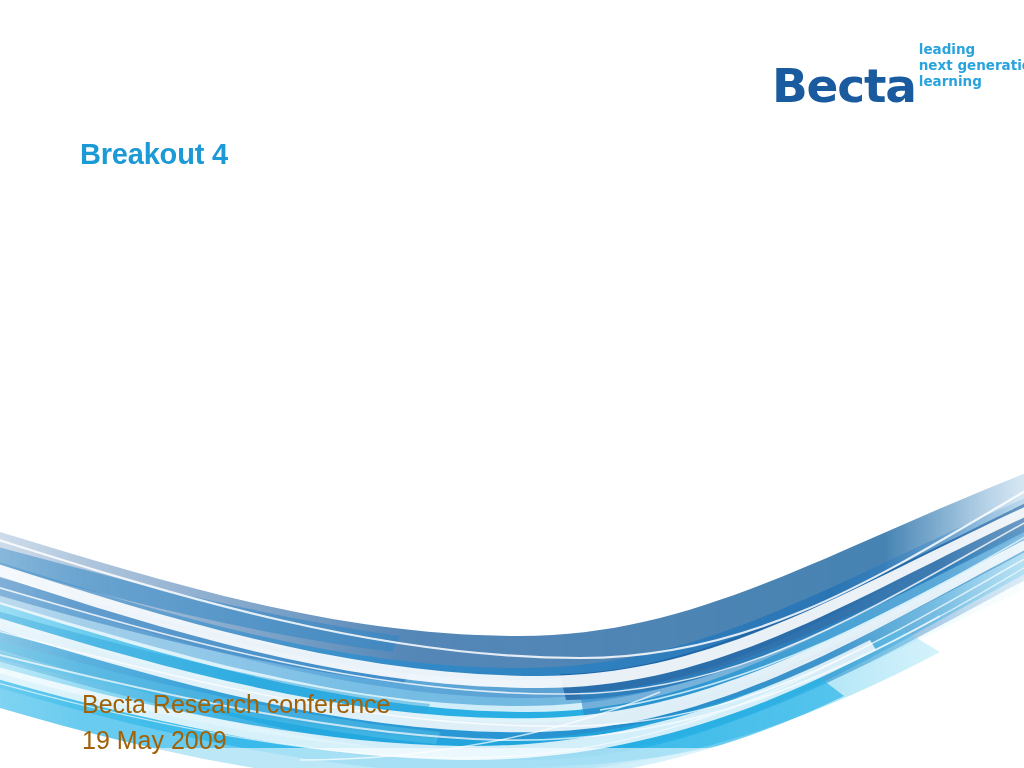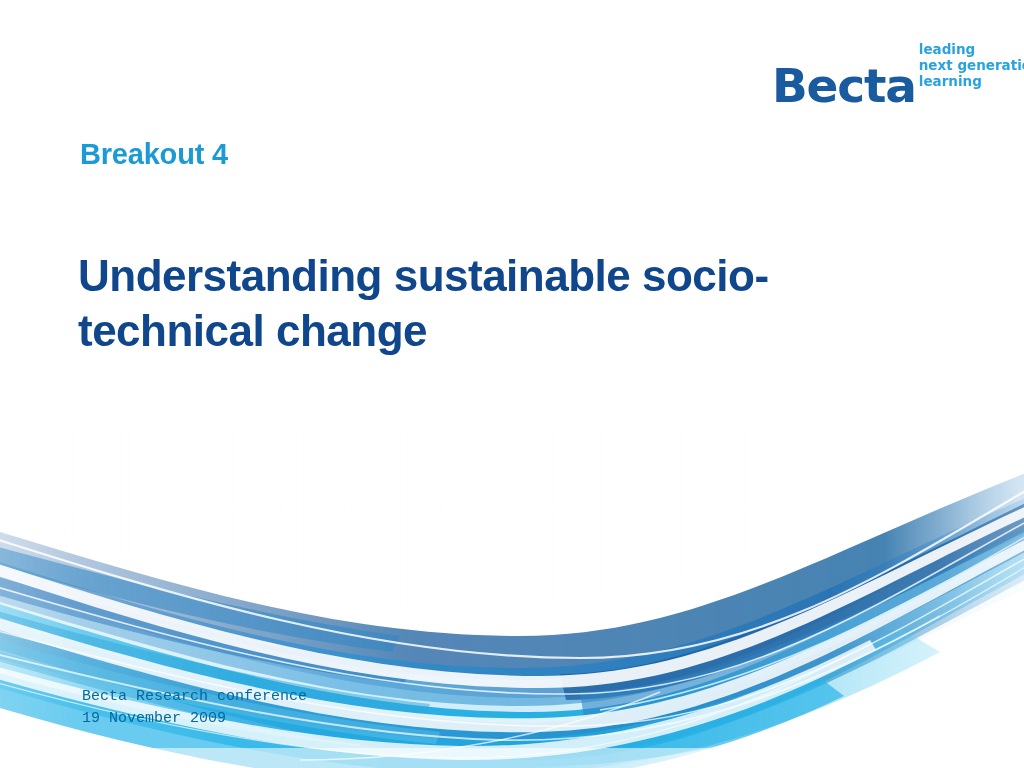--- a/index.html
+++ b/index.html
@@ -74,23 +74,23 @@
     font-weight: 700;
     color: #10468c;
     line-height: 1.25;
     letter-spacing: -0.5px;
   }
 
   #footer {
     position: absolute;
     left: 82px;
     top: 686px;
-    font-family: Liberation Mono, monospace;
-    font-size: 15px;
-    color: #0369a1;
+    font-family: Liberation Sans, sans-serif;
+    font-size: 25px;
+    color: #a16207;
     line-height: 1.45;
     z-index: 5;
   }
   #footer div { display: block; }
 
   
   #wave {
     position: absolute;
     left: 0;
     top: 430px;
@@ -108,21 +108,20 @@
     <div id="logo-wordmark">Becta</div>
     <div id="logo-tagline">
       <div>leading</div>
       <div>next generation</div>
       <div>learning</div>
     </div>
   </div>
 
   <div id="eyebrow">Breakout 4</div>
 
-  <div id="title">Understanding sustainable socio-technical change</div>
 
   <svg id="wave" viewBox="0 0 1024 338" preserveAspectRatio="none" xmlns="http://www.w3.org/2000/svg">
     <defs>
       <linearGradient id="gCyan" x1="0" y1="0" x2="1" y2="0">
         <stop offset="0%" stop-color="#4fc6ec" stop-opacity="0.55"></stop>
         <stop offset="25%" stop-color="#23b0e5" stop-opacity="0.95"></stop>
         <stop offset="65%" stop-color="#1fa9e0" stop-opacity="0.95"></stop>
         <stop offset="100%" stop-color="#5fd0f0" stop-opacity="0.35"></stop>
       </linearGradient>
       <linearGradient id="gBlue" x1="0" y1="0" x2="1" y2="0">
@@ -204,16 +203,16 @@
       <path d="M520,338 L1044,338 L1044,190 C900,272 740,322 600,334 Z" fill="url(#gFadeWhiteR)" opacity="0.95"></path>
 
       <path d="M-20,0 L1044,0 L1044,24 C820,104 640,176 460,182 C280,188 120,128 -20,72 Z" fill="url(#gFadeWhiteL)" opacity="0.9"></path>
 
       <rect x="0" y="318" width="1024" height="20" fill="#ffffff" opacity="0.55"></rect>
     </g>
   </svg>
 
   <div id="footer">
     <div>Becta Research conference</div>
-    <div>19 November 2009</div>
+    <div>19 May 2009</div>
   </div>
 
 </div>
 
 </body></html>

